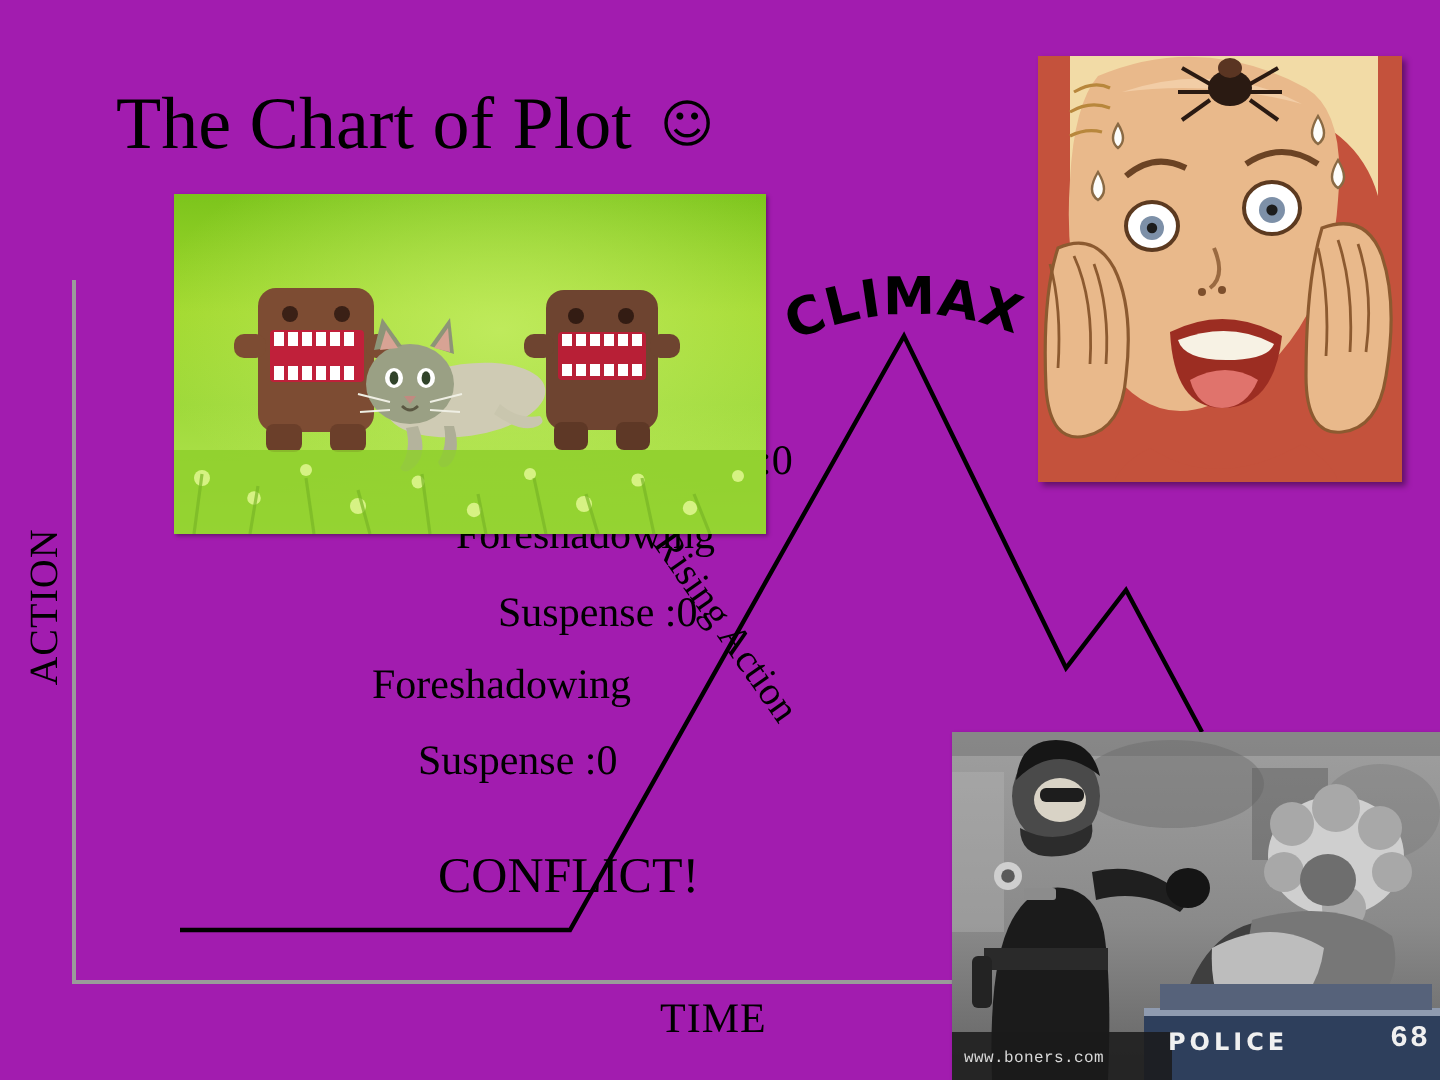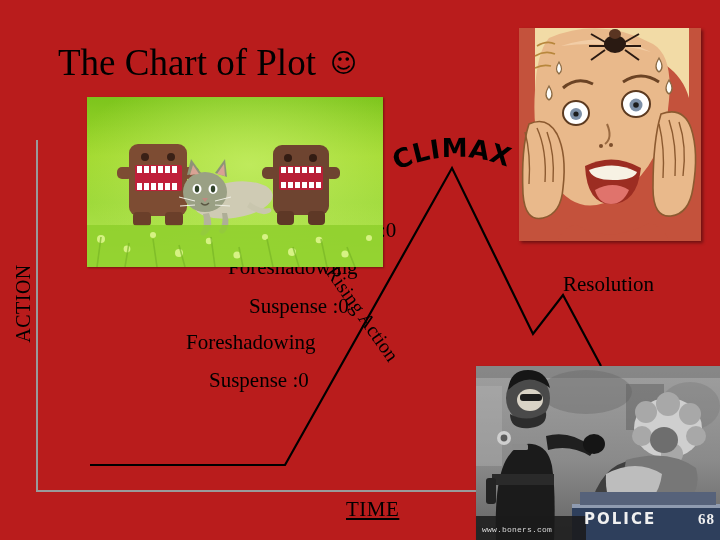--- a/index.html
+++ b/index.html
@@ -7,21 +7,21 @@
     padding: 0;
     background: #ffffff;
   }
   body {
     font-family: "Liberation Serif", serif;
   }
   #slide {
     position: relative;
     width: 720px;
     height: 540px;
-    background: #b91c1c;
+    background: #a21caf;
     overflow: hidden;
   }
 
   
   .title {
     position: absolute;
     left: 58px;
     top: 44px;
     font-family: "Liberation Serif", serif;
     font-size: 37px;
@@ -59,26 +59,25 @@
     top: 292px;
     width: 90px;
     text-align: center;
     font-size: 20px;
     letter-spacing: 0.5px;
     transform: rotate(-90deg);
     color: #000;
   }
   .axis-label-x {
     position: absolute;
-    left: 346px;
+    left: 330px;
     top: 497px;
     font-size: 21px;
     letter-spacing: 0.5px;
     color: #000;
-    text-decoration: underline;
   }
 
   
   .curve {
     position: absolute;
     left: 0;
     top: 0;
     width: 720px;
     height: 540px;
     pointer-events: none;
@@ -164,29 +163,29 @@
     font-size: 8px;
     color: #d8d8d8;
     letter-spacing: 0.2px;
   }
   .police-word {
     position: absolute;
     left: 108px;
     bottom: 12px;
     font-family: "DejaVu Sans", sans-serif;
     font-weight: bold;
-    font-size: 15px;
+    font-size: 12px;
     color: #f0f0f0;
     letter-spacing: 2px;
   }
   .police-num {
     position: absolute;
     right: 5px;
     bottom: 12px;
-    font-family: Liberation Serif, serif;
+    font-family: Liberation Mono, monospace;
     font-weight: bold;
     font-size: 15px;
     color: #f0f0f0;
     letter-spacing: 1px;
   }
 </style>
 </head>
 <body>
 
 <div id="slide">
@@ -214,21 +213,21 @@
       </text>
     </svg>
   </div>
 
   <div class="lbl lbl-suspense-top">:0</div>
   <div class="lbl lbl-foreshadow-1">Foreshadowing</div>
   <div class="lbl lbl-suspense-1">Suspense :0</div>
   <div class="lbl lbl-foreshadow-2">Foreshadowing</div>
   <div class="lbl lbl-suspense-2">Suspense :0</div>
   <div class="lbl lbl-rising">Rising Action</div>
-  <div class="lbl lbl-resolution">Resolution</div>
+  <div class="lbl lbl-conflict">CONFLICT!</div>
 
   <div class="pic pic-domo">
     <svg viewBox="0 0 296 170" width="296" height="170">
       <defs>
         <linearGradient id="gGrass" x1="0" y1="0" x2="0" y2="1">
           <stop offset="0%" stop-color="#7cc41c"></stop>
           <stop offset="35%" stop-color="#a2d92f"></stop>
           <stop offset="62%" stop-color="#9ed93a"></stop>
           <stop offset="100%" stop-color="#b9e857"></stop>
         </linearGradient>

